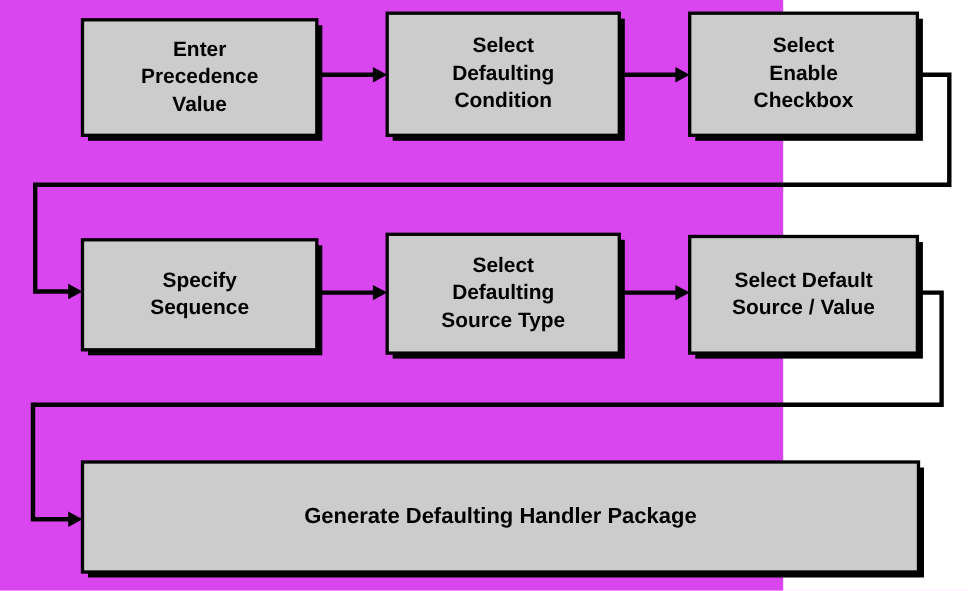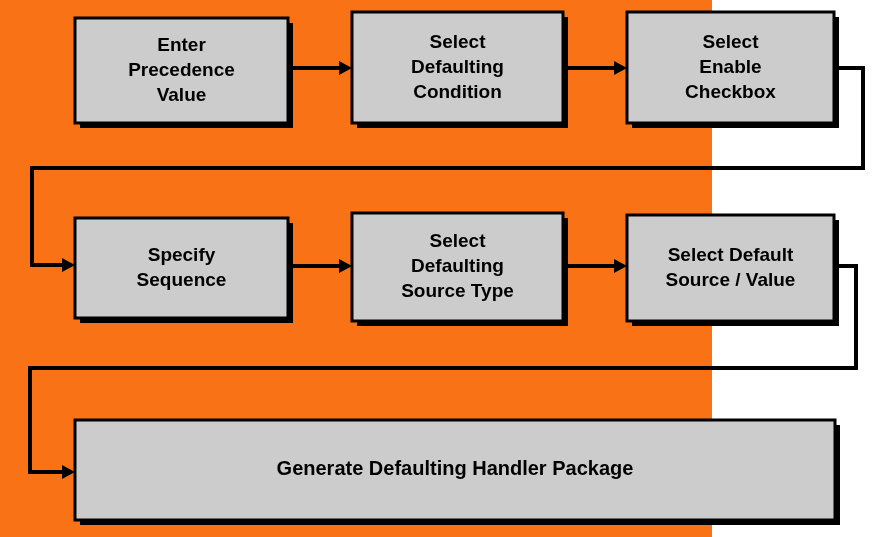--- a/index.html
+++ b/index.html
@@ -10,21 +10,21 @@
   body {
     width: 880px;
     height: 537px;
     overflow: hidden;
     font-family: "Liberation Sans", sans-serif;
   }
   #diagram-root {
     position: relative;
     width: 712px;
     height: 537px;
-    background: #f97316;
+    background: #d946ef;
   }
   svg.flow-canvas {
     display: block;
     width: 880px;
     height: 537px;
   }
   .node-shadow {
     fill: #000000;
   }
   .node-box {

